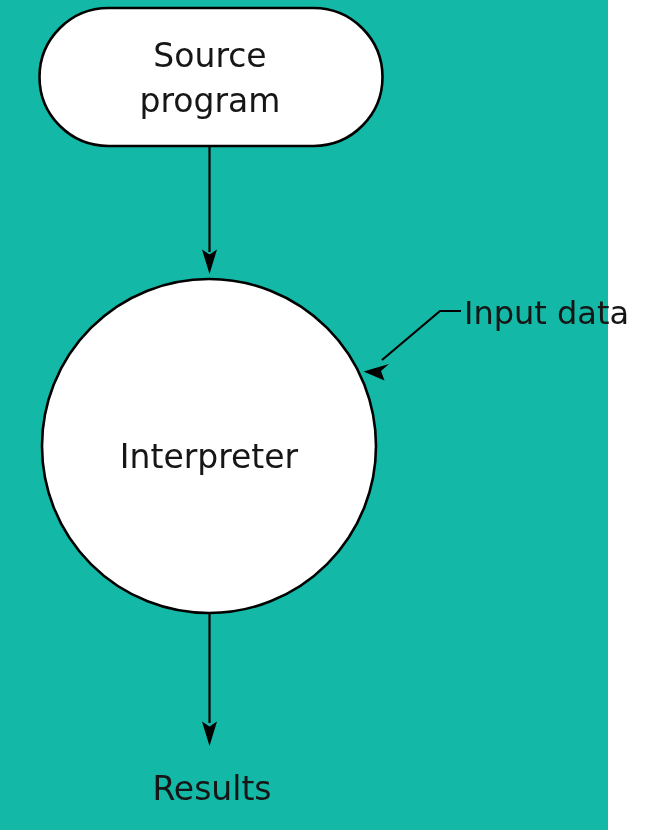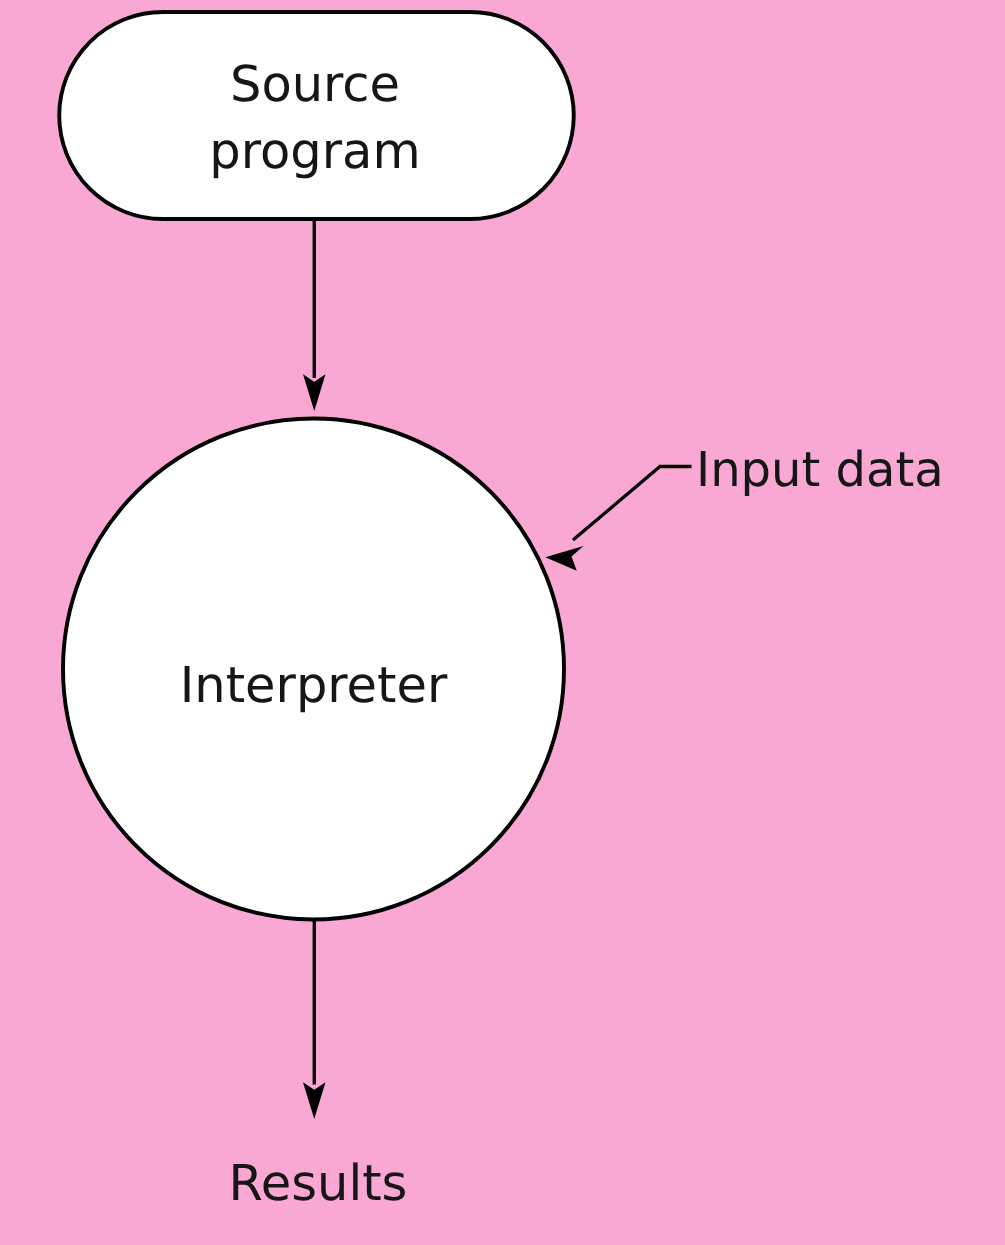--- a/index.html
+++ b/index.html
@@ -9,23 +9,23 @@
     background: #ffffff;
   }
   body {
     width: 670px;
     height: 830px;
     overflow: hidden;
     font-family: "DejaVu Sans", "Liberation Sans", sans-serif;
   }
   #diagram-canvas {
     position: relative;
-    width: 670px;
+    width: 608px;
     height: 830px;
-    background: #f9a8d4;
+    background: #14b8a6;
   }
   svg.diagram {
     display: block;
     width: 670px;
     height: 830px;
   }
   .shape-outline {
     fill: #ffffff;
     stroke: #000000;
     stroke-width: 2.6;

